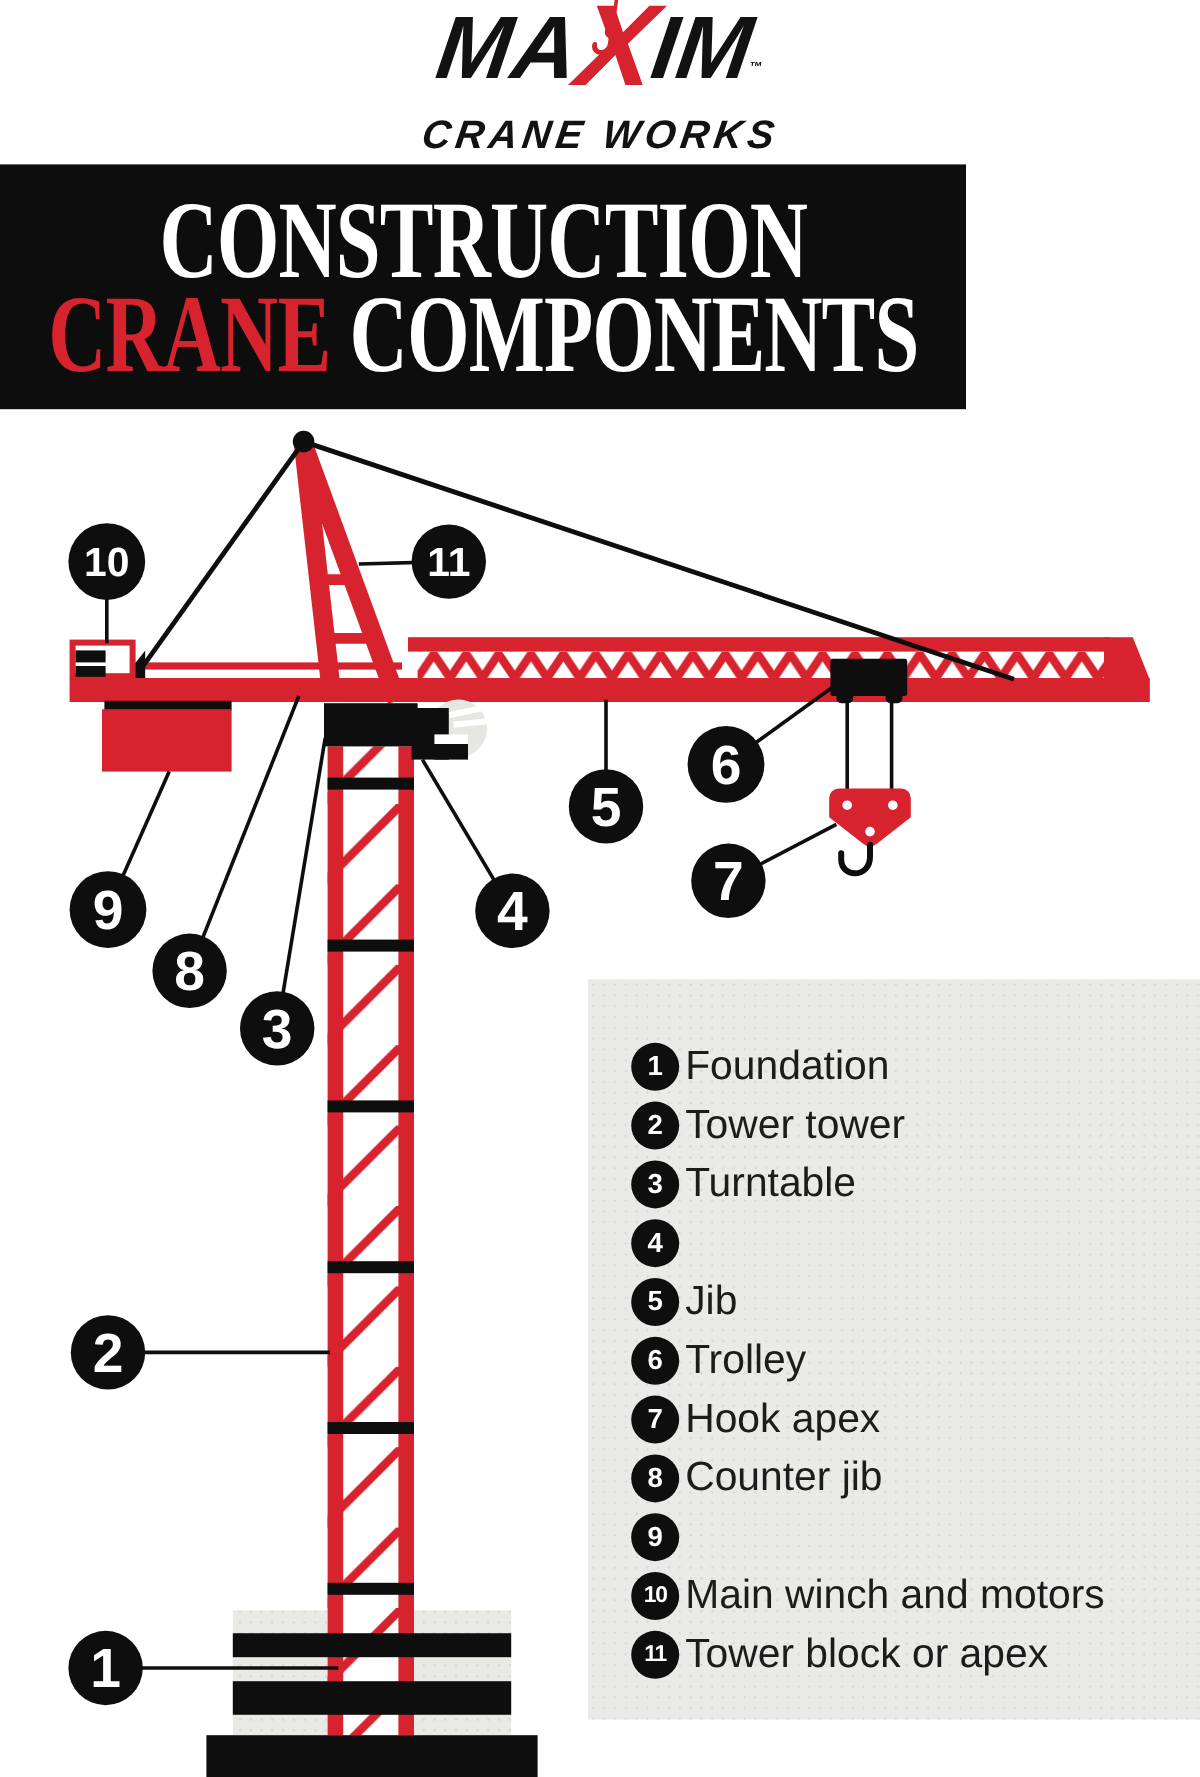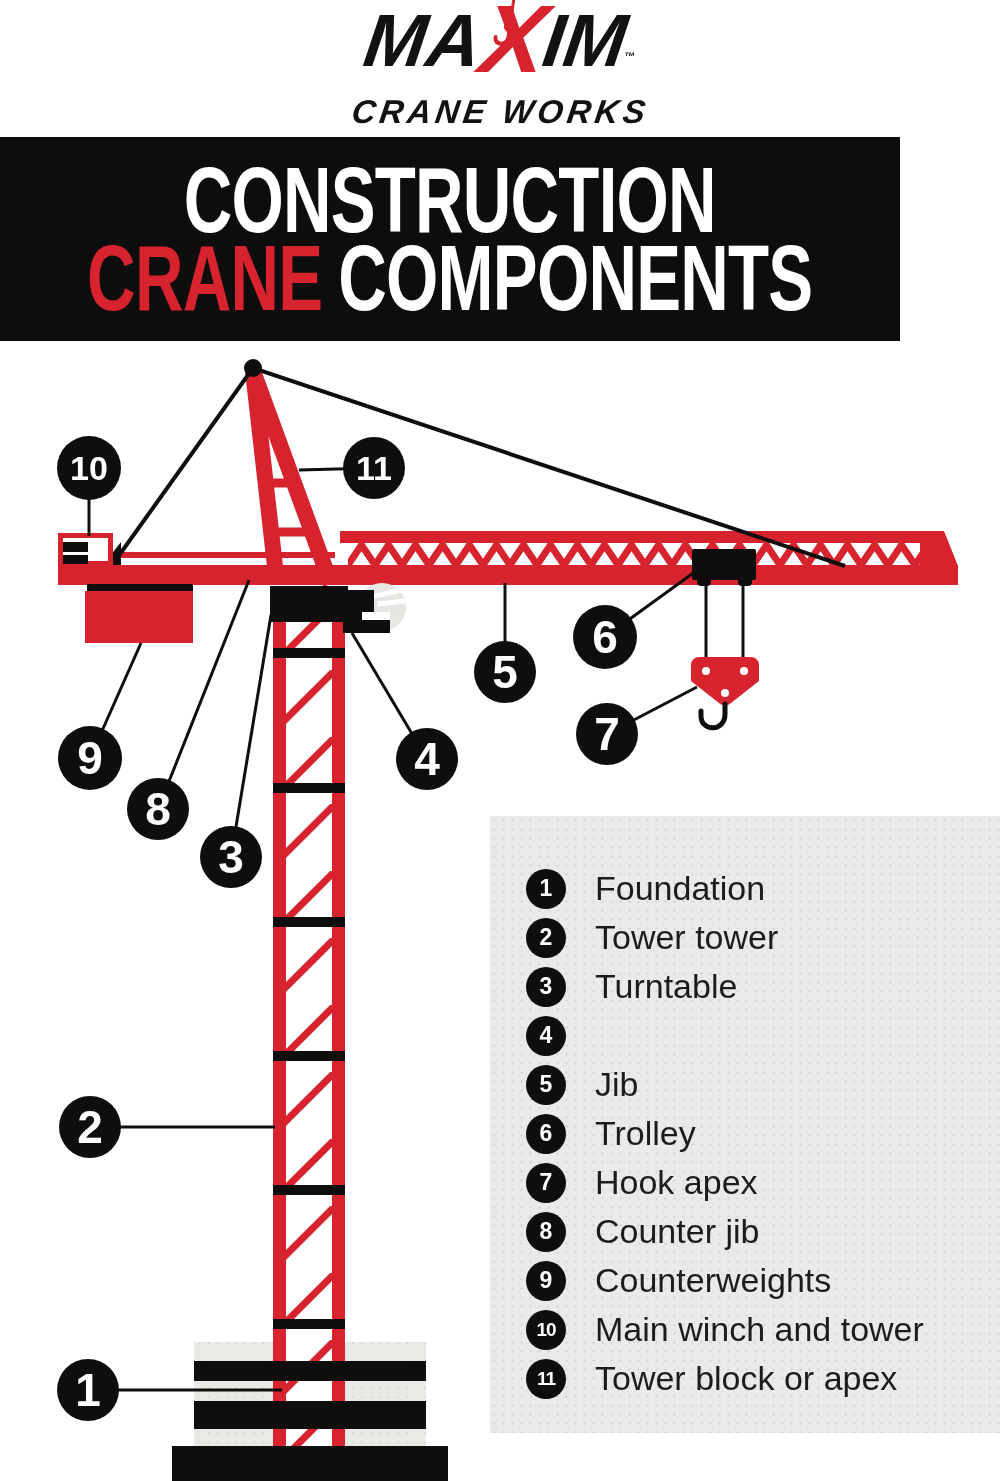--- a/index.html
+++ b/index.html
@@ -12,42 +12,42 @@
   .logo-word{position:relative;transform:skewX(-8deg);font-weight:700;font-style:italic;
              font-size:74px;line-height:66px;color:#121212;letter-spacing:1px;white-space:nowrap;}
   .logo-word .lg-x{color:#d7232e;font-size:96px;vertical-align:-6px;letter-spacing:-2px;}
   .logo-word .lg-i{letter-spacing:0;}
   .logo-tm{font-size:11px;font-style:normal;vertical-align:6px;letter-spacing:0;}
   .logo-hook{position:absolute;right:118px;top:-8px;}
   .logo-sub{transform:skewX(-8deg);font-weight:700;font-style:italic;font-size:33px;
             letter-spacing:4px;color:#121212;margin-top:4px;white-space:nowrap;}
 
   
-  .banner{position:absolute;left:0;top:137px;width:900px;height:204px;background:#0d0d0d;
-          display:flex;flex-direction:column;justify-content:center;align-items:center;}
+  .banner{position:absolute;left:0;top:137px;width:805px;height:204px;background:#0d0d0d;
+          display:flex;flex-direction:column;justify-content:center;align-items:center;font-family:Liberation Serif, serif;}
   .banner-inner{transform:scaleX(0.73);text-align:center;}
   .banner-line{font-size:92px;line-height:78px;font-weight:700;letter-spacing:-1px;
                color:#ffffff;white-space:nowrap;}
   .banner-accent{color:#d7232e;margin-right:22px;}
 
   
   .diagram-svg{position:absolute;left:0;top:341px;width:1000px;height:1140px;}
 
   
   .legend{position:absolute;left:490px;top:816px;width:510px;height:617px;
           background-color:#eaebe8;
           background-image:radial-gradient(circle,#d9dad5 1.1px,transparent 1.1px);
           background-size:9px 9px;
           box-sizing:border-box;padding:48px 0 0 36px;}
   .legend-row{height:49px;display:flex;align-items:center;}
   .legend-badge{width:40px;height:40px;border-radius:50%;background:#0e0e0e;color:#ffffff;
                 display:flex;align-items:center;justify-content:center;font-weight:700;
                 font-size:23px;flex:0 0 40px;}
   .legend-badge.two{font-size:19px;letter-spacing:-1px;}
-  .legend-label{margin-left:29px;font-size:34px;color:#1c1c1c;}
+  .legend-label{margin-left:5px;font-size:34px;color:#1c1c1c;}
 </style>
 </head>
 <body>
 
 <div class="page">
 
   <header class="logo-area">
     <div class="logo-word">
       <span>MA</span><span class="lg-x">X</span><span class="lg-i">IM</span><span class="logo-tm">™</span>
       <svg class="logo-hook" width="26" height="52" viewBox="0 0 26 52">
@@ -275,27 +275,26 @@
     <div class="legend-row">
       <span class="legend-badge">
           <span>8</span>
         </span>
       <span class="legend-label">Counter jib</span>
     </div>
     <div class="legend-row">
       <span class="legend-badge">
           <span>9</span>
         </span>
-      <span class="legend-label">Counterweights</span>
     </div>
     <div class="legend-row">
       <span class="legend-badge two">
           <span>10</span>
         </span>
-      <span class="legend-label">Main winch and tower</span>
+      <span class="legend-label">Main winch and motors</span>
     </div>
     <div class="legend-row">
       <span class="legend-badge two">
           <span>11</span>
         </span>
       <span class="legend-label">Tower block or apex</span>
     </div>
   </aside>
 
 </div>

